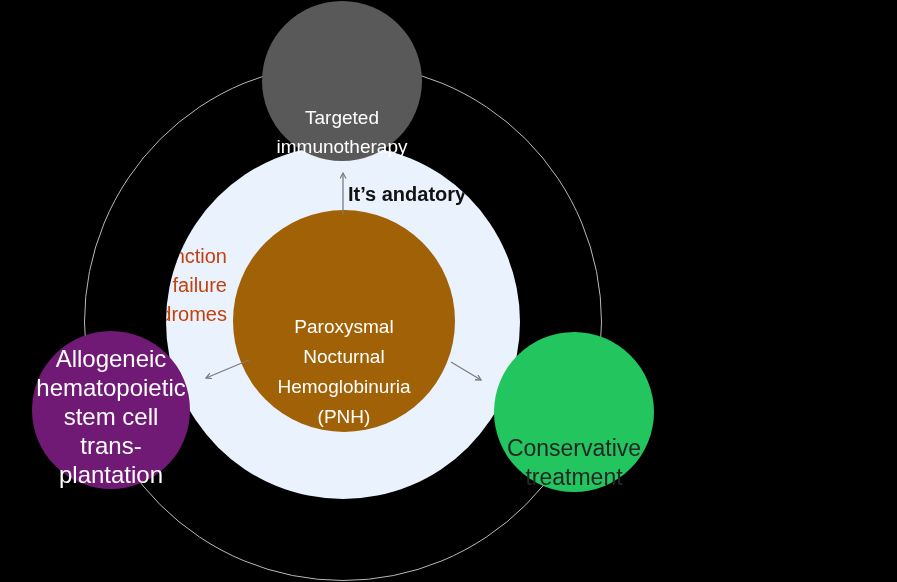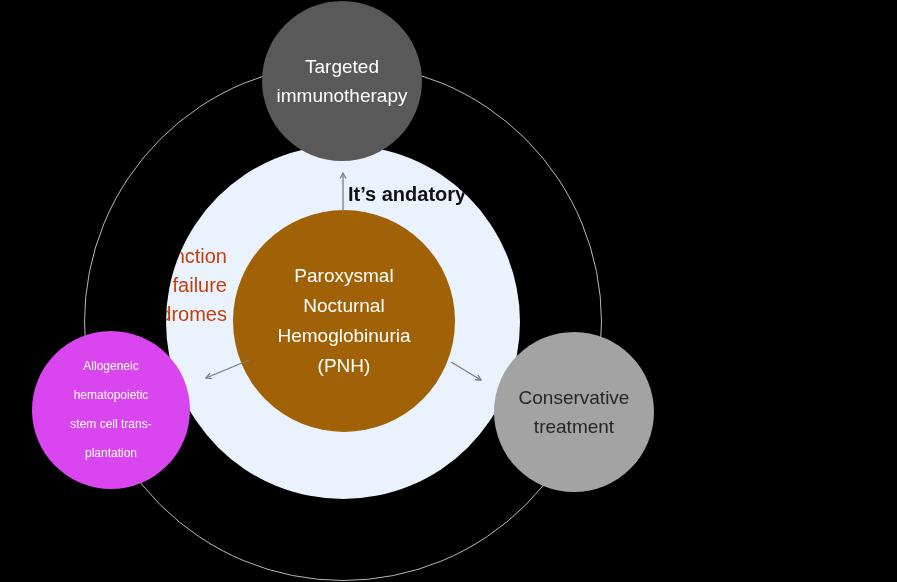--- a/index.html
+++ b/index.html
@@ -24,21 +24,21 @@
     left: 166px; top: 145px;
     width: 354px; height: 354px;
     background: #eaf2fd;
     border-radius: 50%;
     overflow: hidden;
   }
   .node {
     position: absolute;
     border-radius: 50%;
     display: flex;
-    align-items: center;
+    align-items: flex-end;
     justify-content: center;
     text-align: center;
   }
   .node .label { white-space: pre-line; }
   .center-node {
     left: 233px; top: 210px;
     width: 222px; height: 222px;
     background: #a16207;
     color: #ffffff;
     font-size: 19px;
@@ -48,31 +48,31 @@
     left: 262px; top: 1px;
     width: 160px; height: 160px;
     background: #595959;
     color: #ffffff;
     font-size: 19px;
     line-height: 29px;
   }
   .left-node {
     left: 32px; top: 331px;
     width: 158px; height: 158px;
-    background: #d946ef;
+    background: #701a75;
     color: #ffffff;
-    font-size: 12px;
+    font-size: 24px;
     line-height: 29px;
   }
   .right-node {
     left: 494px; top: 332px;
     width: 160px; height: 160px;
-    background: #a3a3a3;
+    background: #22c55e;
     color: #262626;
-    font-size: 19px;
+    font-size: 23px;
     line-height: 29px;
   }
   .mandatory-note {
     position: absolute;
     left: 182px; top: 36px;
     font-size: 20px;
     line-height: 26px;
     color: #121212;
     white-space: nowrap;
     font-weight: bold;

